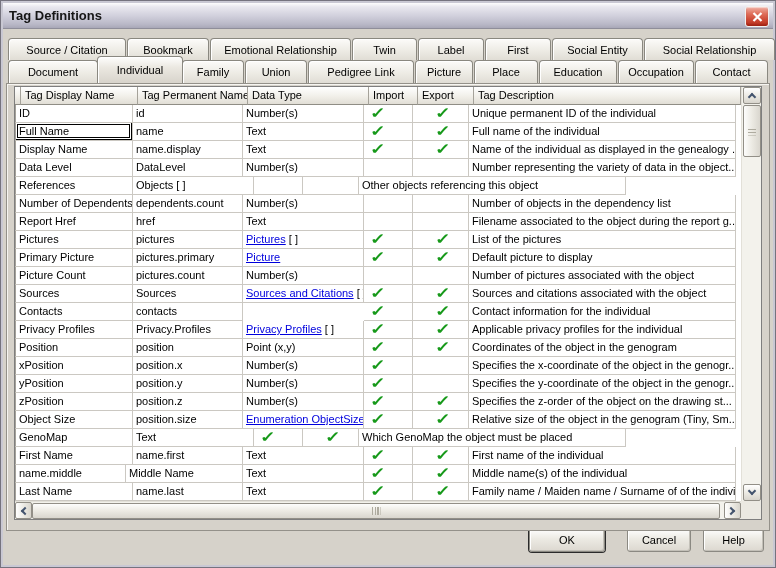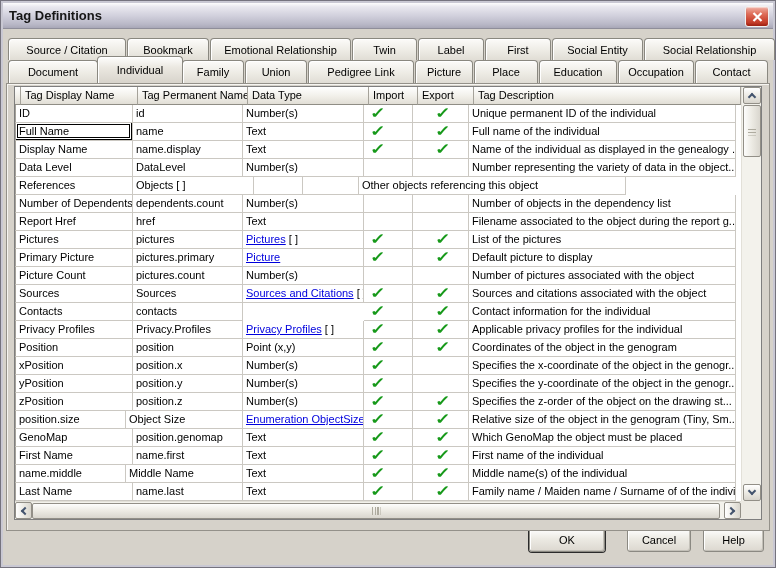--- a/index.html
+++ b/index.html
@@ -347,31 +347,30 @@
             <div class="gcell strip"></div>
             <div class="gcell" style="width: 117px;">zPosition</div>
             <div class="gcell" style="width: 110px;">position.z</div>
             <div class="gcell" style="width: 121px;">Number(s)</div>
             <div class="gcell c-imp" style="width: 49px;"><span class="check">✓</span></div>
             <div class="gcell c-exp" style="width: 56px;"><span class="check">✓</span></div>
             <div class="gcell" style="width: 267px;">Specifies the z-order of the object on the drawing st...</div>
           </div>
           <div class="grid-row">
             <div class="gcell strip"></div>
+            <div class="gcell" style="width: 117px;">Object Size</div>
             <div class="gcell" style="width: 110px;">position.size</div>
-            <div class="gcell" style="width: 117px;">Object Size</div>
             <div class="gcell" style="width: 121px;"><span class="type-link">Enumeration ObjectSize..</span></div>
             <div class="gcell c-imp" style="width: 49px;"><span class="check">✓</span></div>
             <div class="gcell c-exp" style="width: 56px;"><span class="check">✓</span></div>
             <div class="gcell" style="width: 267px;">Relative size of the object in the genogram (Tiny, Sm...</div>
           </div>
           <div class="grid-row">
             <div class="gcell strip"></div>
             <div class="gcell" style="width: 117px;">GenoMap</div>
-            <div class="gcell" style="width: 110px;">position.genomap</div>
             <div class="gcell" style="width: 121px;">Text</div>
             <div class="gcell c-imp" style="width: 49px;"><span class="check">✓</span></div>
             <div class="gcell c-exp" style="width: 56px;"><span class="check">✓</span></div>
             <div class="gcell" style="width: 267px;">Which GenoMap the object must be placed</div>
           </div>
           <div class="grid-row">
             <div class="gcell strip"></div>
             <div class="gcell" style="width: 117px;">First Name</div>
             <div class="gcell" style="width: 110px;">name.first</div>
             <div class="gcell" style="width: 121px;">Text</div>

